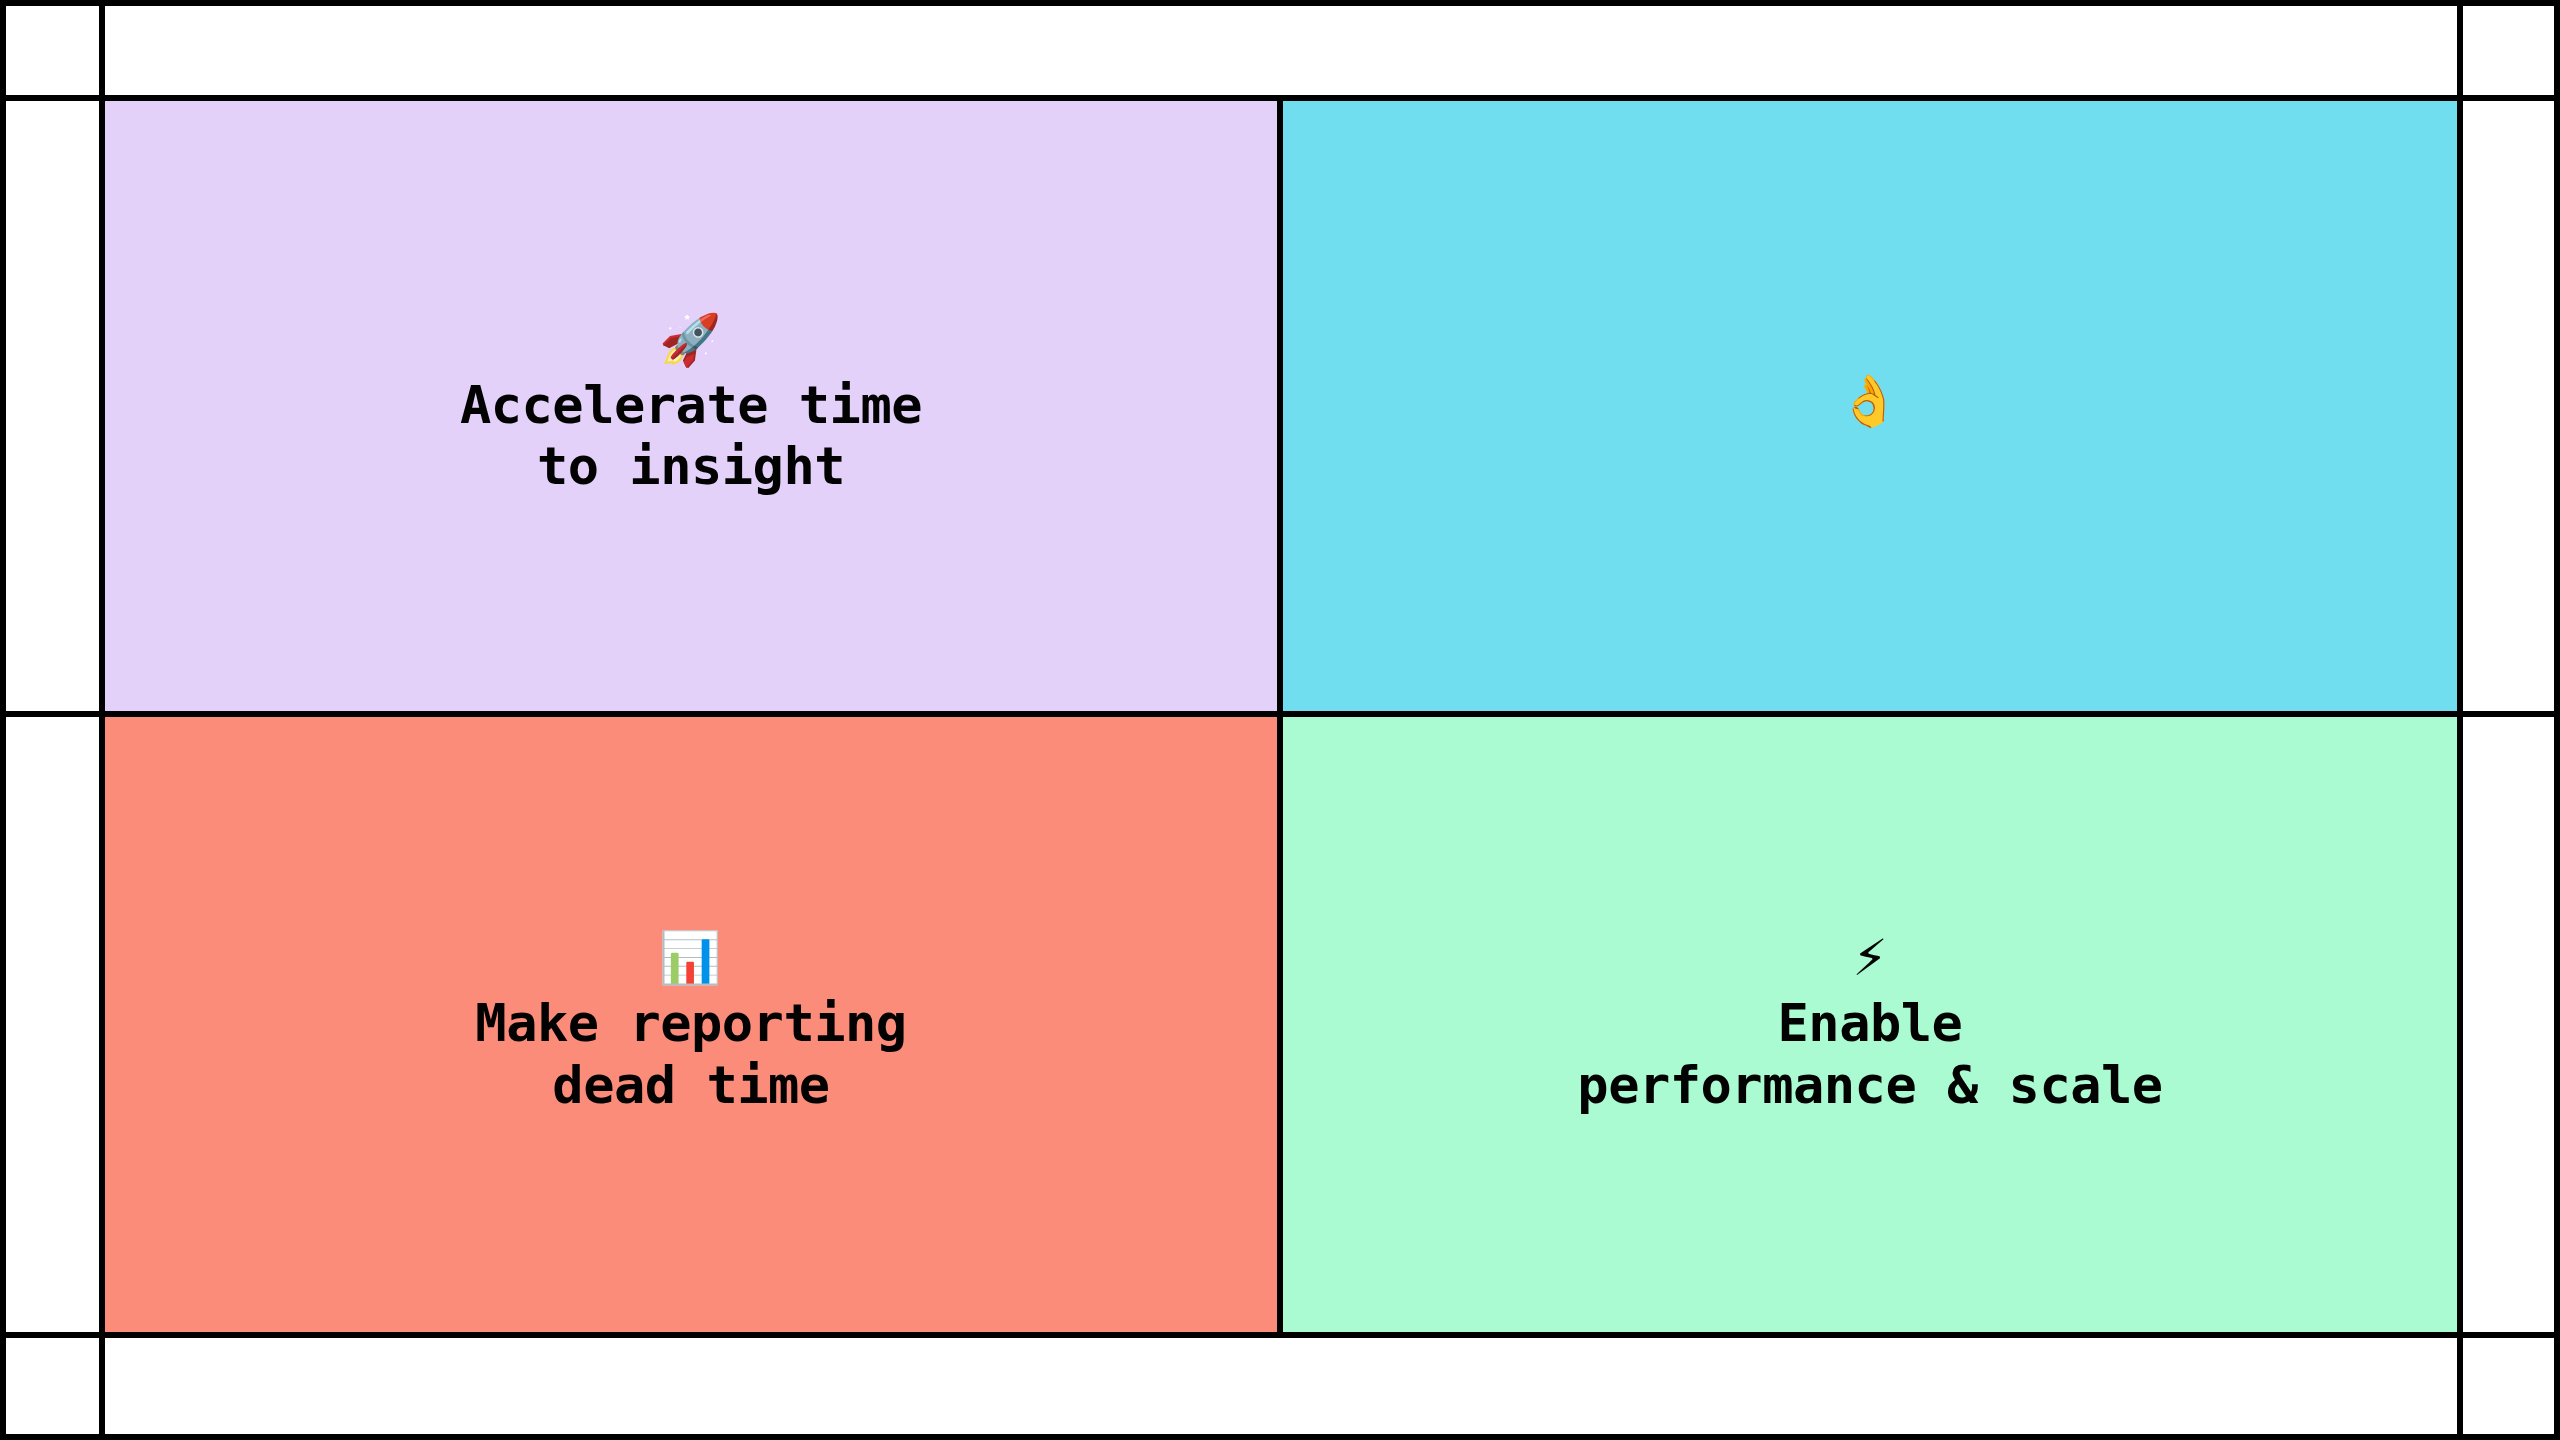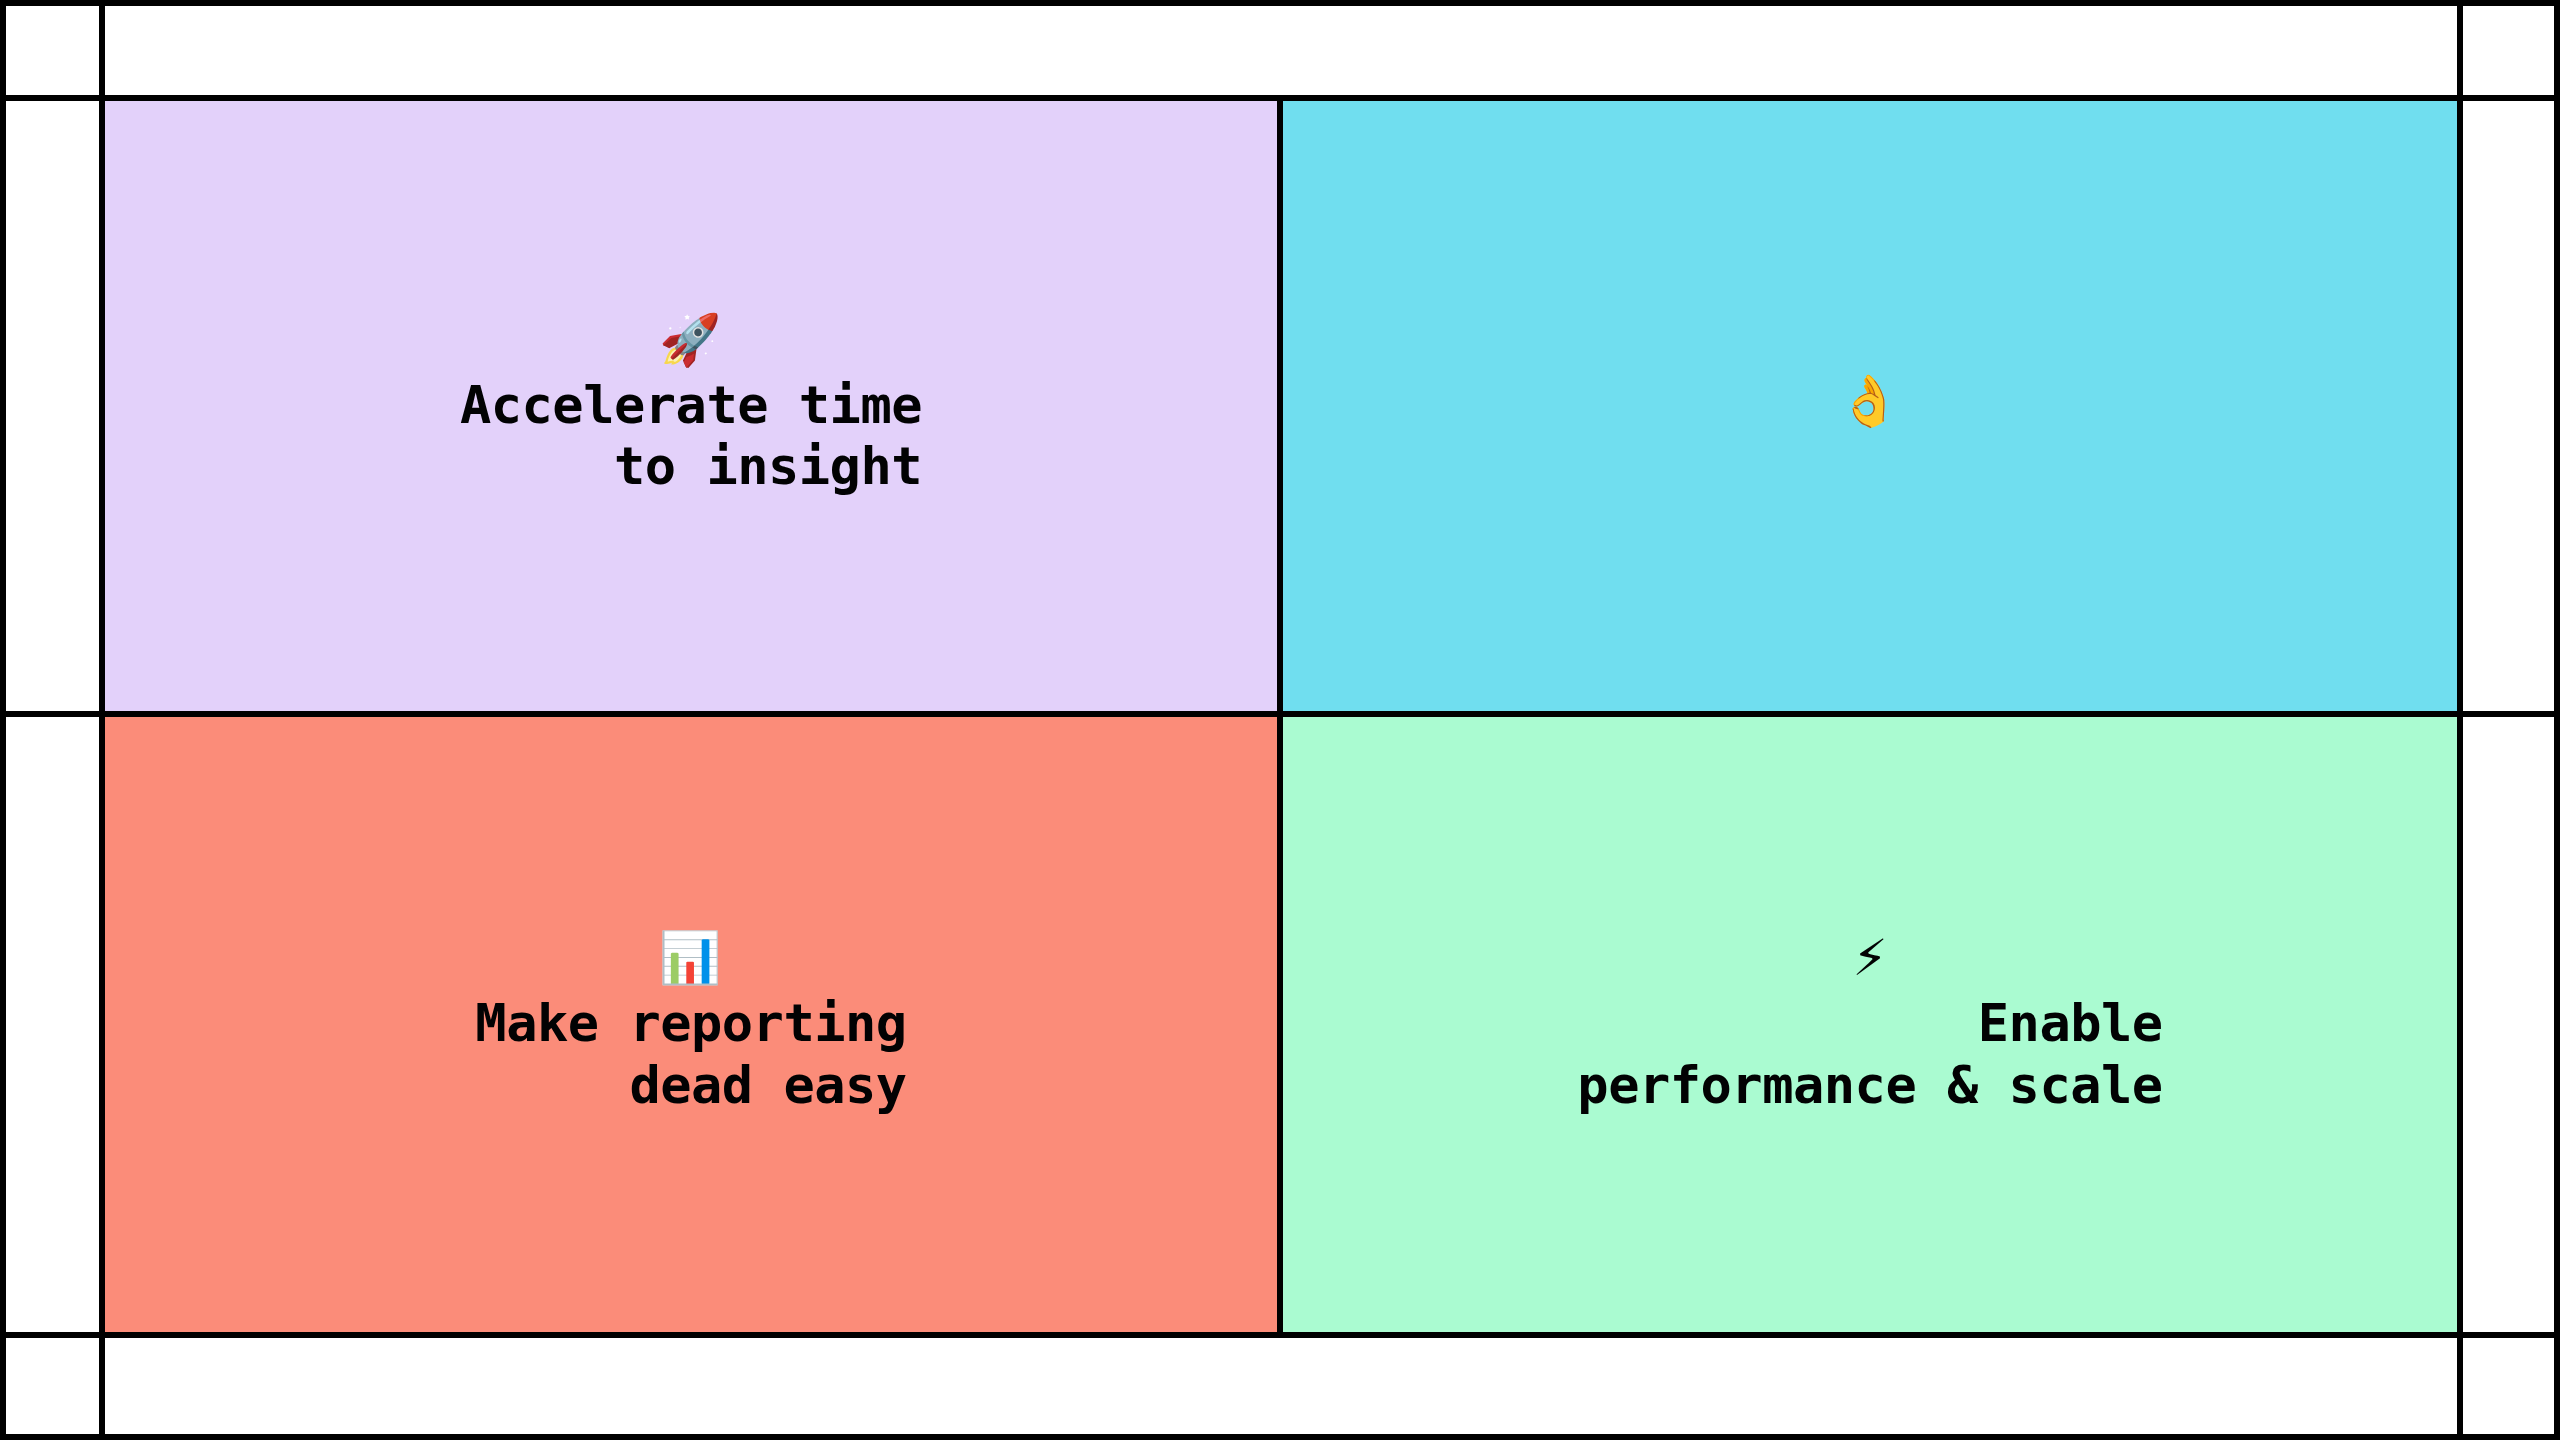--- a/index.html
+++ b/index.html
@@ -86,21 +86,20 @@
 
   .q-title {
     font-family: "DejaVu Sans Mono", "Liberation Mono", monospace;
     font-weight: bold;
     font-size: 52px;
     line-height: 1.18;
     letter-spacing: -0.5px;
     color: #020203;
     white-space: pre-line;
     margin: 0;
-    text-align: right;
   }
 </style>
 </head>
 <body>
 
 <div id="board">
 
   <div class="gutter" style="left:6px;  top:6px;    width:93px;   height:89px;"></div>
   <div class="gutter" style="left:2463px;top:6px;    width:91px;   height:89px;"></div>
   <div class="gutter" style="left:6px;  top:101px;  width:93px;   height:610px;"></div>
@@ -123,21 +122,21 @@
 to insight</div>
   </div>
 
   <div class="quadrant q-tr" style="background-color: rgb(112, 222, 239); color: rgb(2, 2, 3);">
     <div class="q-emoji">👌</div>
   </div>
 
   <div class="quadrant q-bl" style="background-color: rgb(251, 140, 121); color: rgb(2, 2, 3);">
     <div class="q-emoji">📊</div>
     <div class="q-title">Make reporting
-dead easy</div>
+dead time</div>
   </div>
 
   <div class="quadrant q-br" style="background-color: rgb(170, 251, 209); color: rgb(2, 2, 3);">
     <div class="q-emoji">⚡</div>
     <div class="q-title">Enable
 performance &amp; scale</div>
   </div>
 
   <div class="rule rule-h r-top"></div>
   <div class="rule rule-h r-header"></div>

